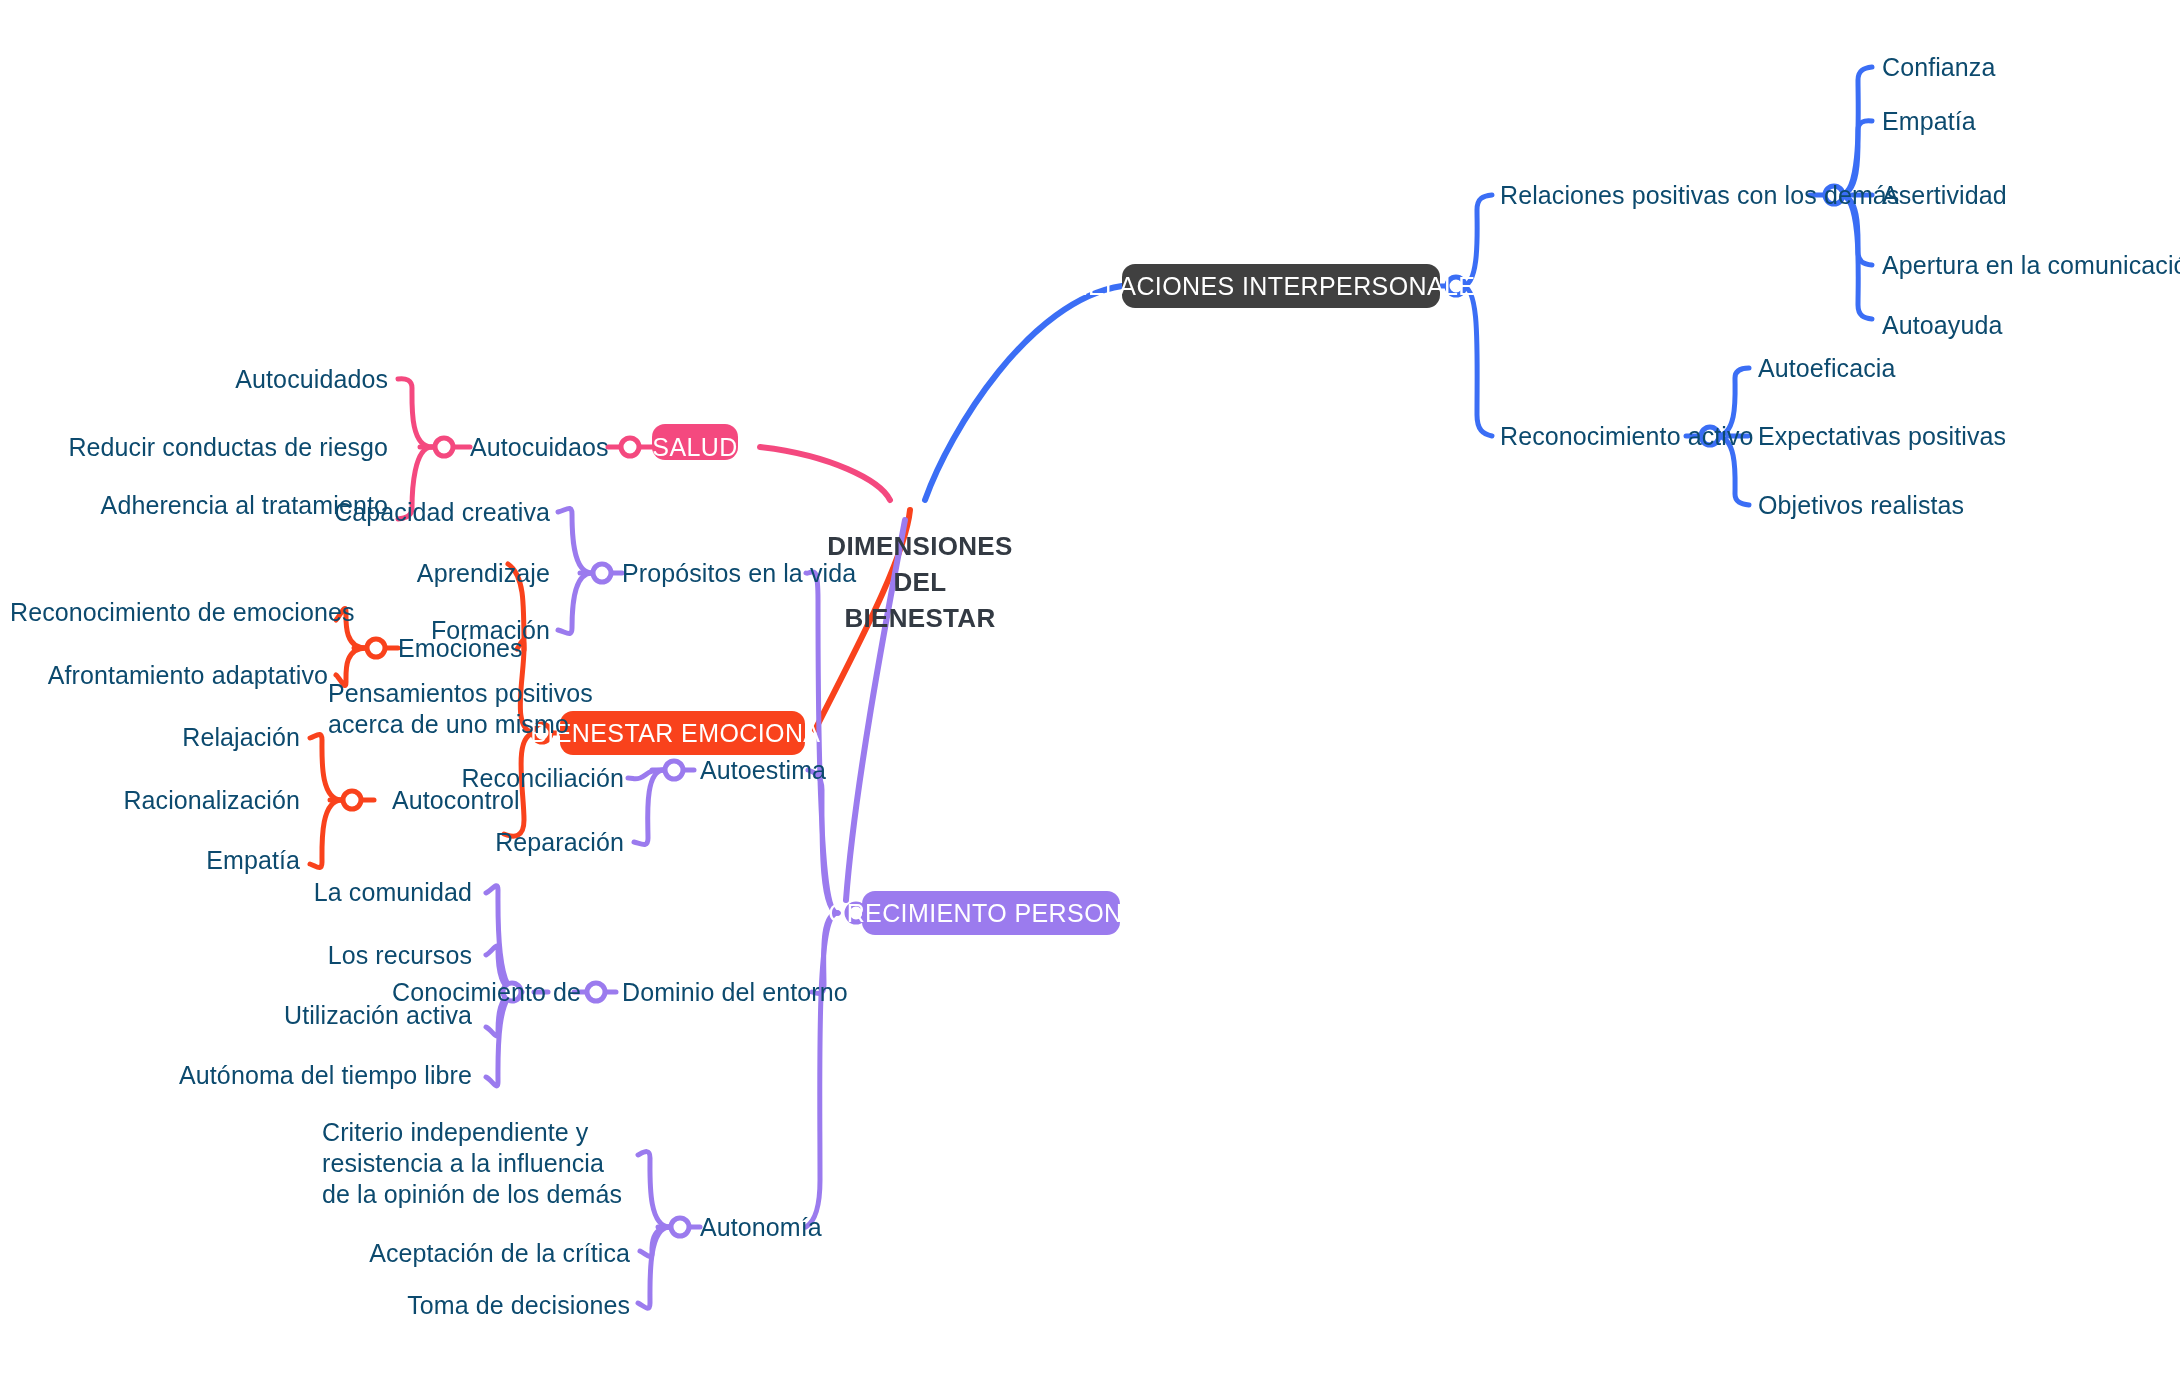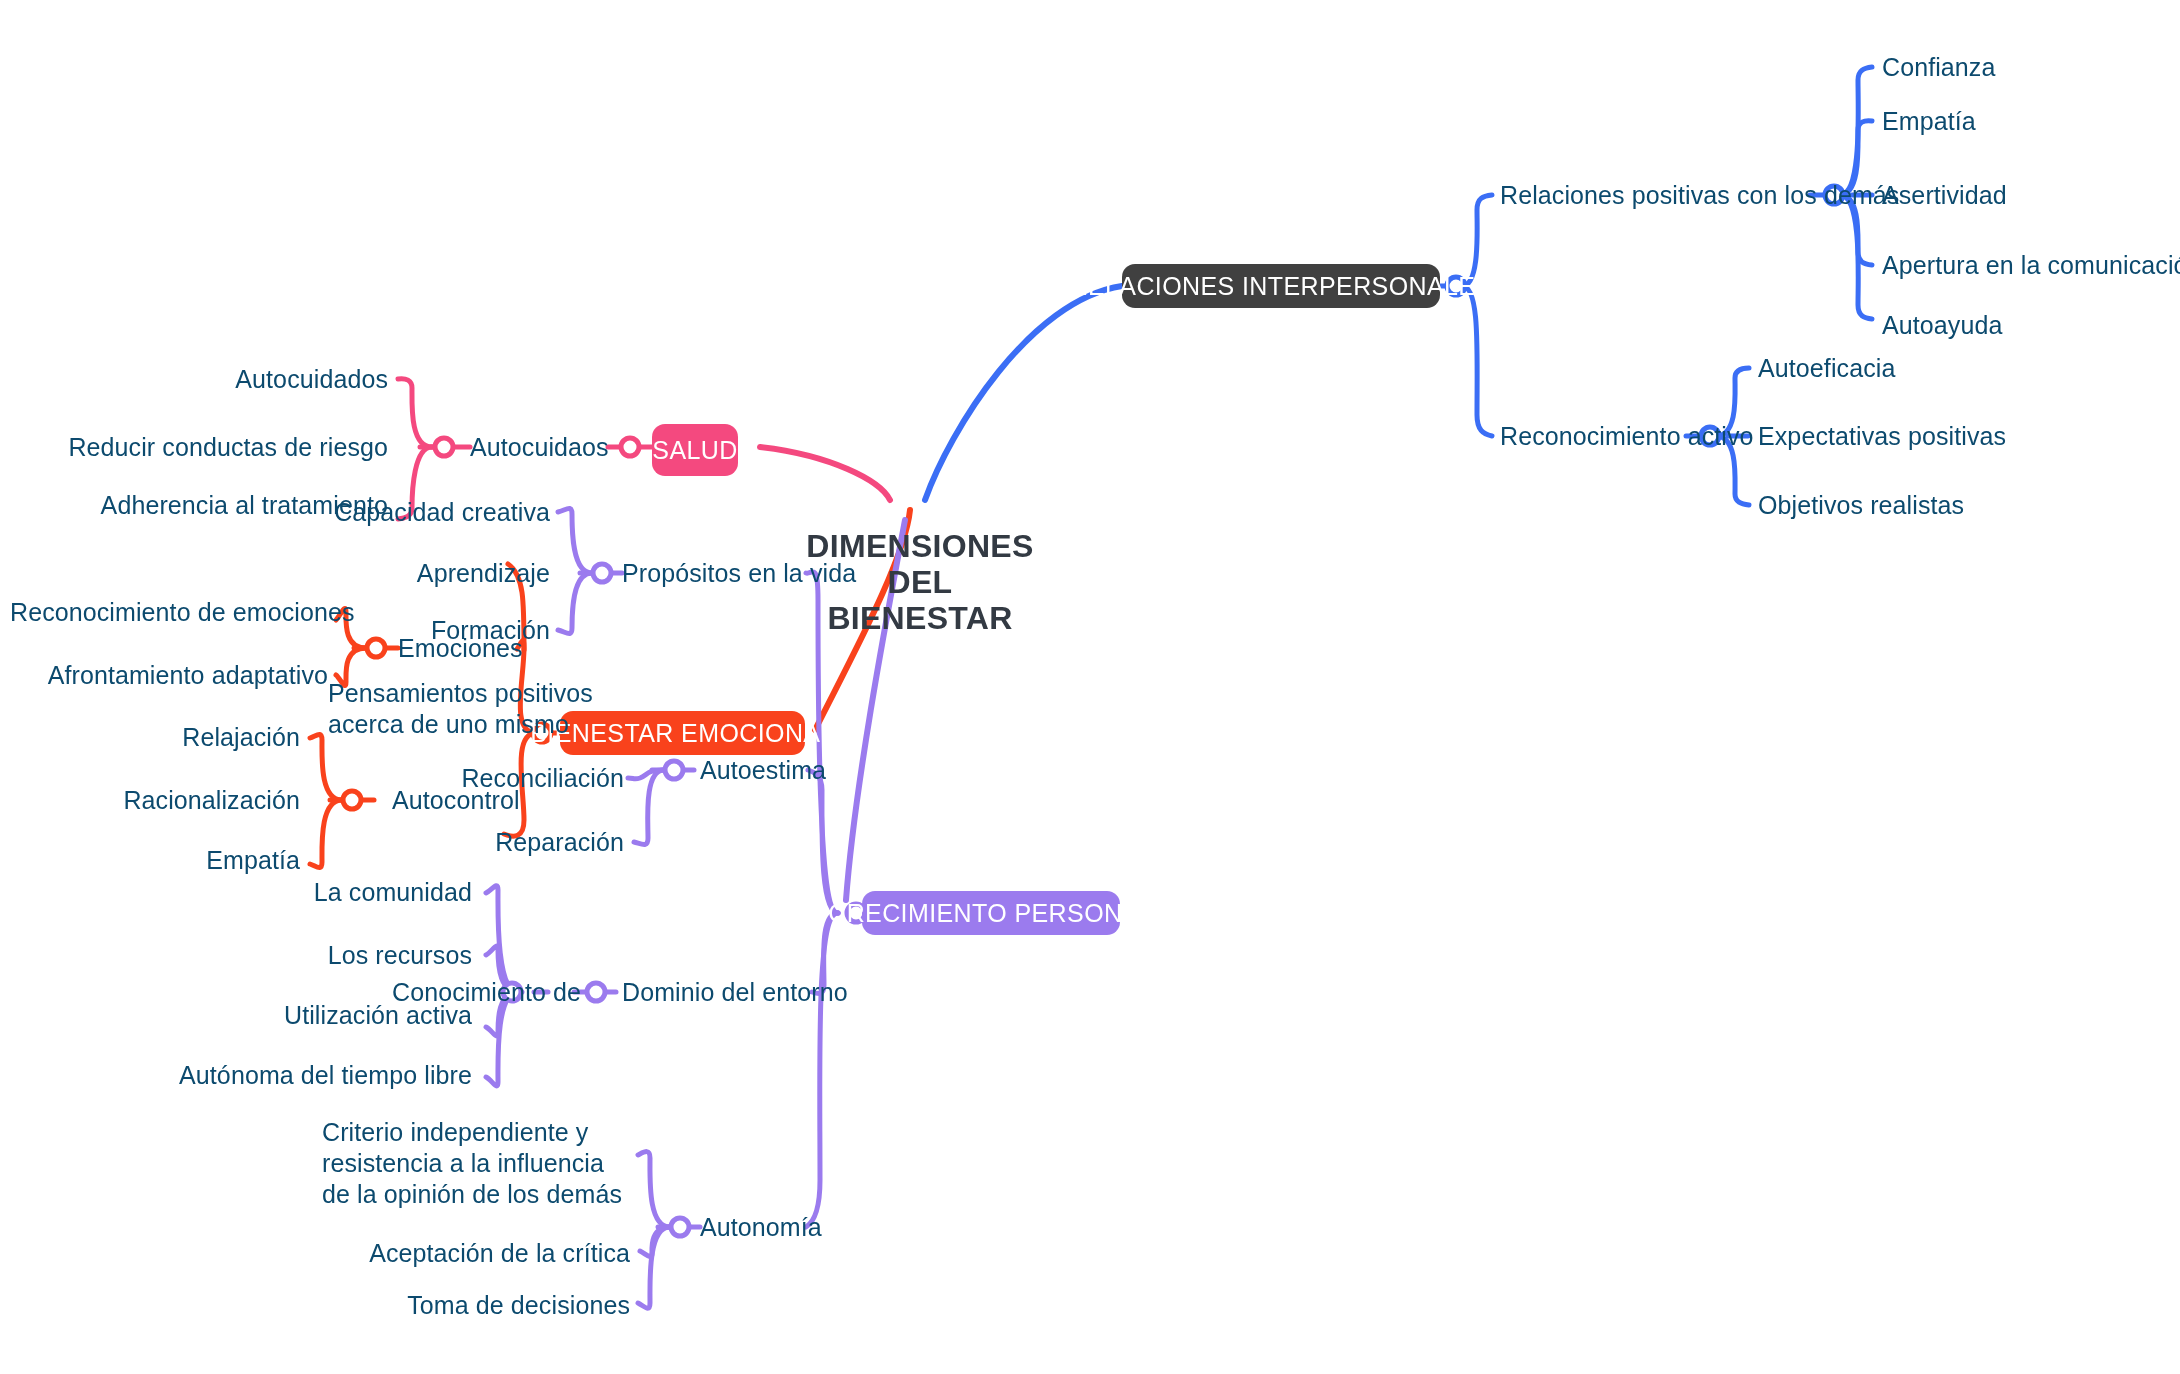--- a/index.html
+++ b/index.html
@@ -14,21 +14,21 @@
     white-space:nowrap;letter-spacing:0.1px;
   }
   .lbl.wrap{white-space:normal;}
   .lbl.r{text-align:right;}
   .pill{
     position:absolute;color:#ffffff;font-size:25px;line-height:1;
     border-radius:13px;display:flex;align-items:center;justify-content:center;
     letter-spacing:0.4px;white-space:nowrap;
   }
   #central{
-    position:absolute;color:#333a43;font-weight:bold;font-size:32px;
+    position:absolute;color:#333a43;font-weight:bold;font-size:26px;
     line-height:36px;text-align:center;letter-spacing:0.3px;
   }
 </style>
 </head>
 <body>
 
 <div id="stage">
 
 <svg id="wires" viewBox="0 0 2180 1374" xmlns="http://www.w3.org/2000/svg">
   <g fill="none" stroke-width="5" stroke-linecap="round">
@@ -142,21 +142,21 @@
 
 <div id="central" style="left:800px;top:528px;width:240px;">
   <div>DIMENSIONES DEL</div>
   <div>BIENESTAR</div>
 </div>
 
 <div class="pill" style="left:1122px;top:264px;width:318px;height:44px;background:#404040;">
   <span>RELACIONES INTERPERSONALES</span>
 </div>
 
-<div class="pill" style="left:652px;top:424px;width:86px;height:52px;background:#f4497f;">
+<div class="pill" style="left:652px;top:424px;width:86px;height:36px;background:#f4497f;align-items:flex-end;">
   <span>SALUD</span>
 </div>
 
 <div class="pill" style="left:560px;top:711px;width:245px;height:44px;background:#f9421c;">
   <span>BIENESTAR EMOCIONAL</span>
 </div>
 
 <div class="pill" style="left:862px;top:891px;width:258px;height:44px;background:#9b7bee;">
   <span>CRECIMIENTO PERSONAL</span>
 </div>

